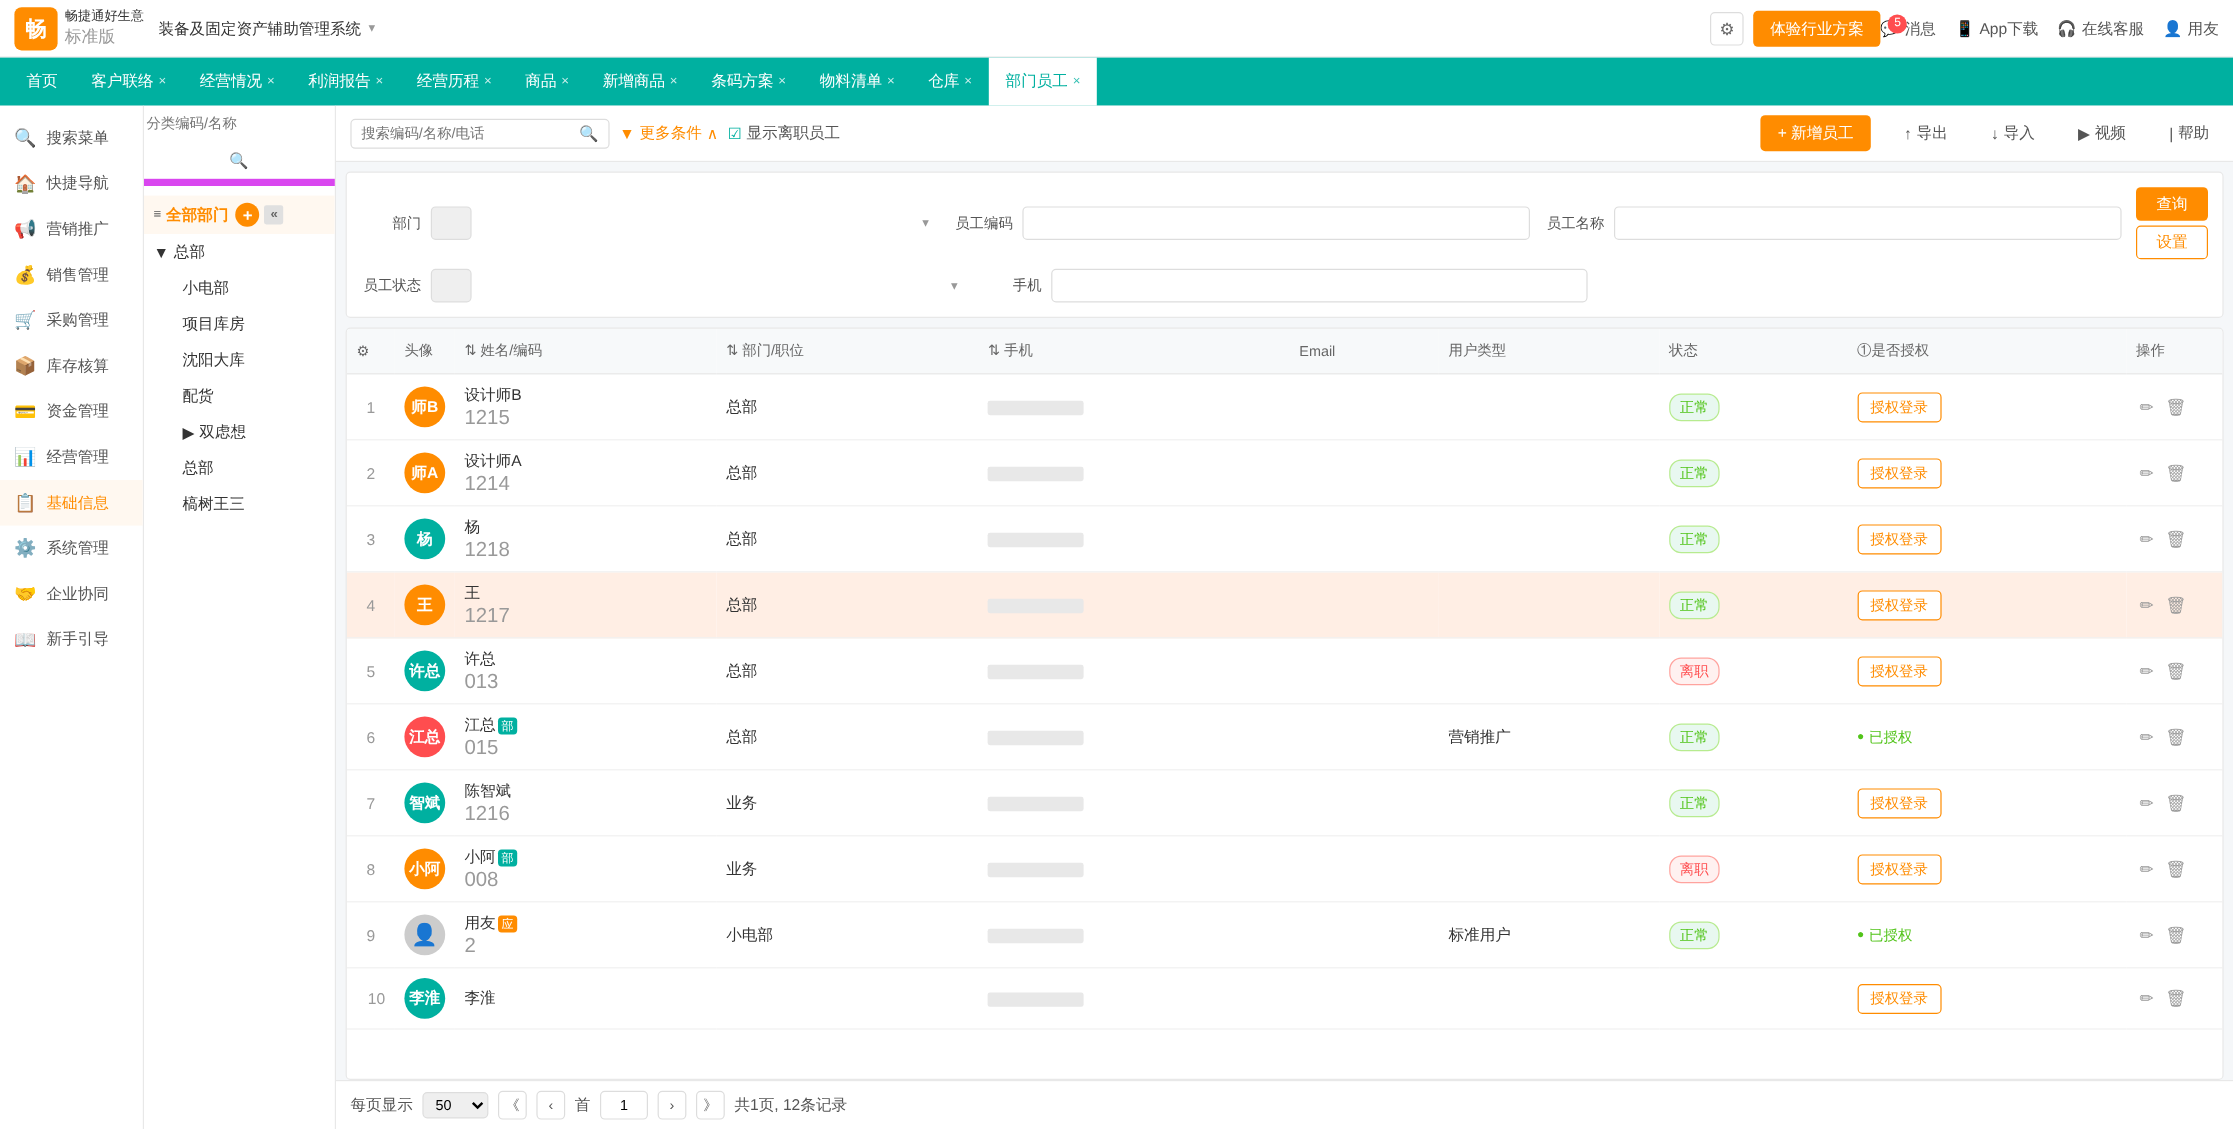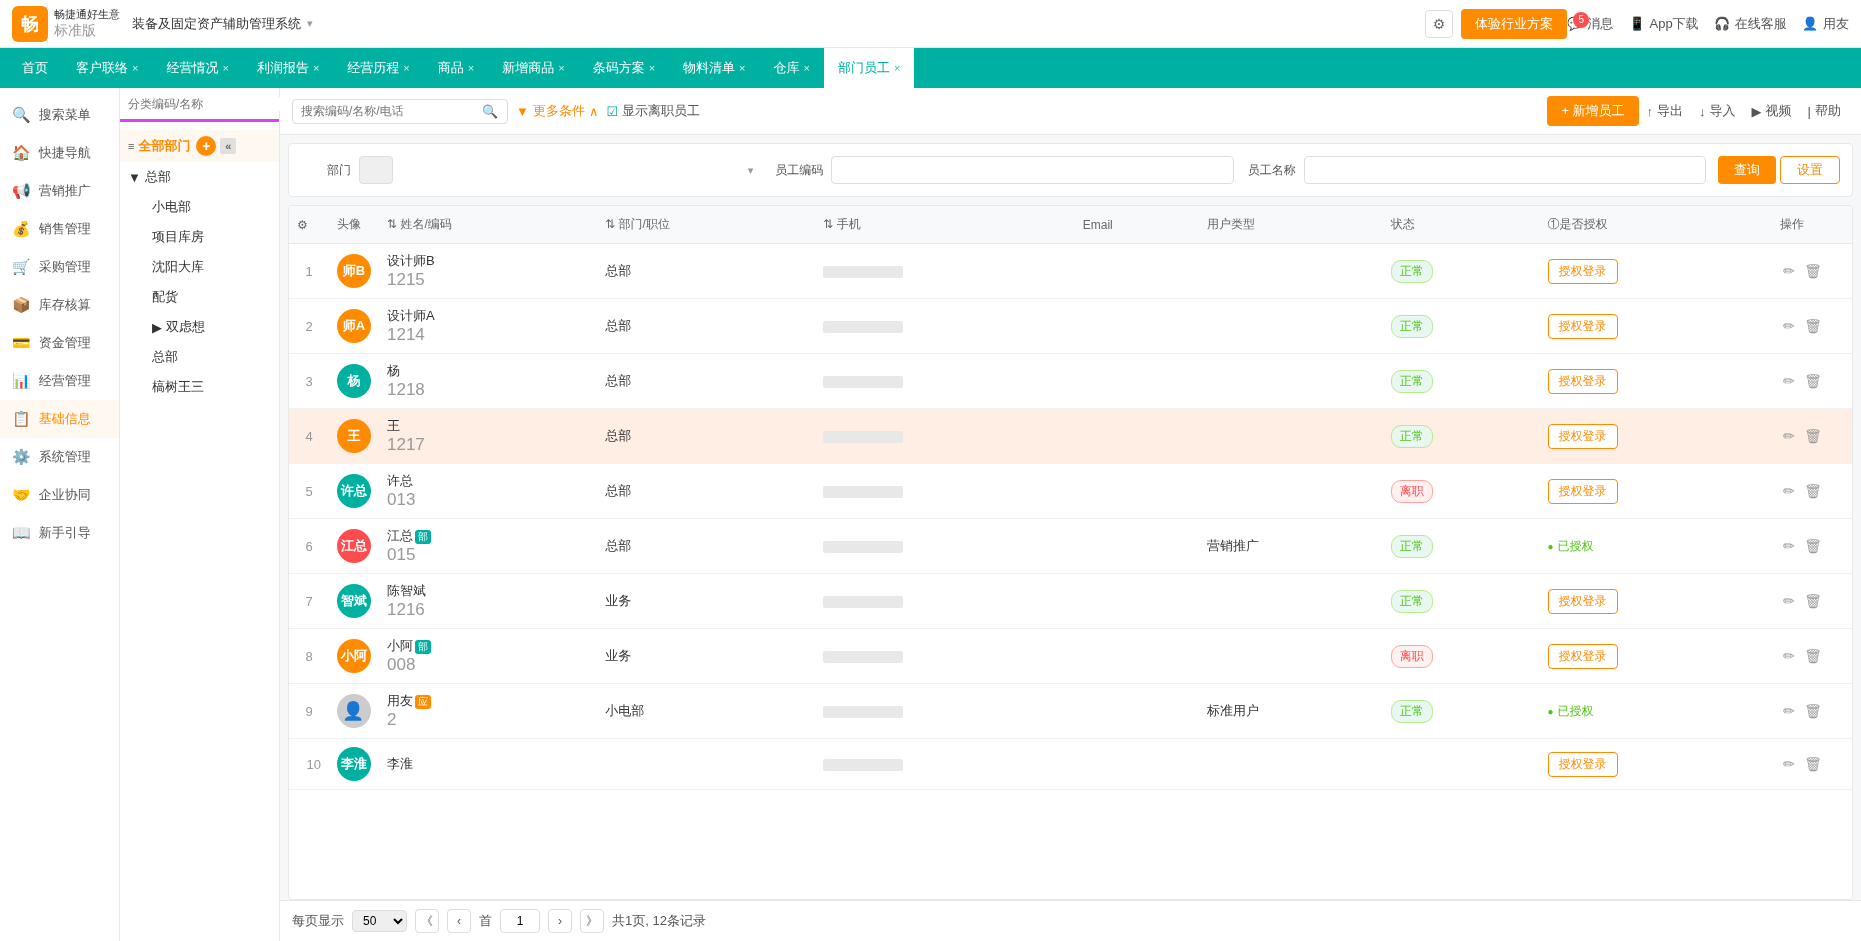--- a/index.html
+++ b/index.html
@@ -136,24 +136,25 @@
     .left-panel {
       width: 160px;
       background: #fff;
       border-right: 1px solid #e8e8e8;
       flex-shrink: 0;
       display: flex;
       flex-direction: column;
     }
     .dept-search {
       padding: 8px;
-      border-bottom: 3px solid #d946ef;
+      border-bottom: 6px solid #d946ef;
       display: flex;
       align-items: center;
       gap: 16px;
+      flex-direction: column;
     }
     .dept-search input {
       flex: 1;
       border: none;
       outline: none;
       font-size: 12px;
       color: #999;
     }
     .dept-search .search-icon { color: #bbb; }
     .dept-tree { flex: 1; overflow-y: auto; padding: 8px 0; }
@@ -217,21 +218,21 @@
     .search-input-wrap input { border: none; outline: none; flex: 1; font-size: 12px; color: #999; }
     .filter-btn {
       display: flex; align-items: center; gap: 4px;
       color: #ff8c00; font-size: 12px; cursor: pointer;
     }
     .show-inactive {
       display: flex; align-items: center; gap: 4px;
       color: #555; font-size: 12px; cursor: pointer;
     }
     .checkbox-icon { color: #00b0a0; }
-    .toolbar-right { margin-left: auto; display: flex; align-items: center; gap: 0; }
+    .toolbar-right { margin-left: auto; display: flex; align-items: center; gap: 20px; }
     .add-emp-btn {
       background: #ff8c00;
       color: #fff; border: none;
       border-radius: 4px;
       padding: 6px 14px;
       cursor: pointer;
       font-size: 13px;
       display: flex; align-items: center; gap: 4px;
     }
     .icon-btn {
@@ -274,21 +275,21 @@
       height: 28px;
     }
     .filter-select { appearance: none; cursor: pointer; padding-right: 24px; }
     .select-wrap { flex: 1; position: relative; }
     .select-wrap::after {
       content: '▾';
       position: absolute; right: 8px; top: 50%;
       transform: translateY(-50%);
       color: #999; font-size: 11px; pointer-events: none;
     }
-    .filter-actions { display: flex; gap: 4px; }
+    .filter-actions { display: flex; flex-direction: column; gap: 4px; }
     .query-btn {
       background: #ff8c00; color: #fff;
       border: none; border-radius: 4px;
       padding: 5px 16px; cursor: pointer; font-size: 13px;
     }
     .reset-btn {
       background: #fff; color: #ff8c00;
       border: 1px solid #ff8c00; border-radius: 4px;
       padding: 4px 16px; cursor: pointer; font-size: 13px;
     }
@@ -667,20 +668,35 @@
         </div>
         <div class="filter-field">
           <span class="filter-label">员工名称</span>
           <input class="filter-input" type="text" style="">
         </div>
         <div class="filter-actions">
           <button class="query-btn">查询</button>
           <button class="reset-btn">设置</button>
         </div>
       </div>
+      <div class="filter-row">
+        <div class="filter-field">
+          <span class="filter-label">员工状态</span>
+          <div class="select-wrap">
+            <select class="filter-select">
+              <option value=""></option>
+            </select>
+          </div>
+        </div>
+        <div class="filter-field">
+          <span class="filter-label">手机</span>
+          <input class="filter-input" type="text" style="">
+        </div>
+        <div class="filter-field"></div>
+      </div>
     </div>
 
     <div class="table-wrap">
       <table>
         <thead>
           <tr>
             <th style="width:40px;">⚙</th>
             <th style="width:50px;">头像</th>
             <th class="sortable">⇅ 姓名/编码</th>
             <th class="sortable">⇅ 部门/职位</th>

